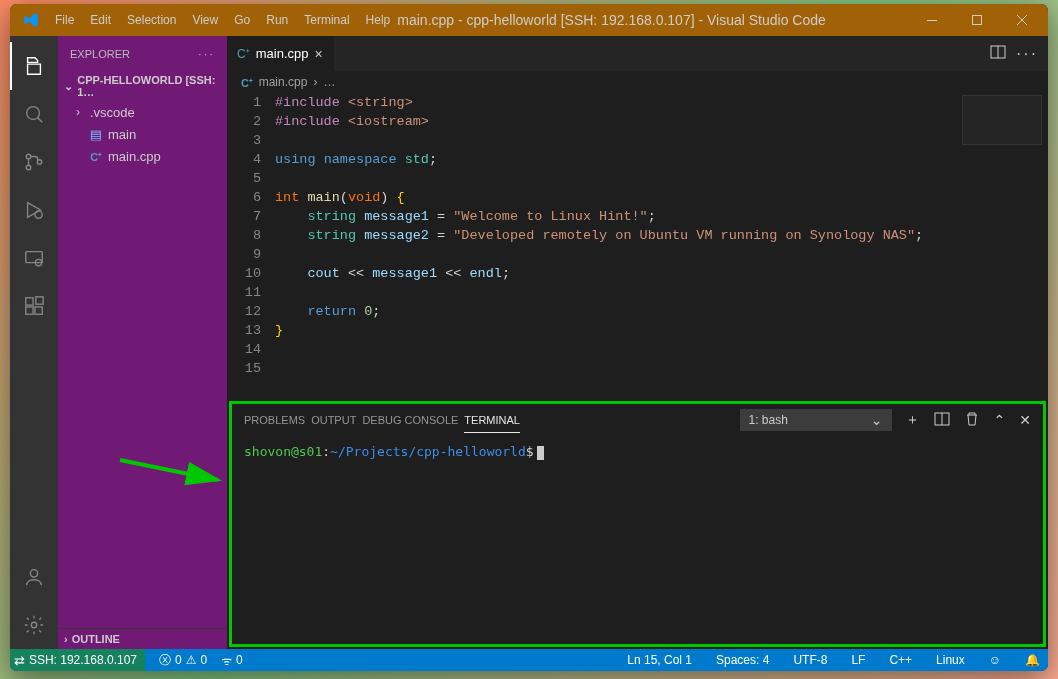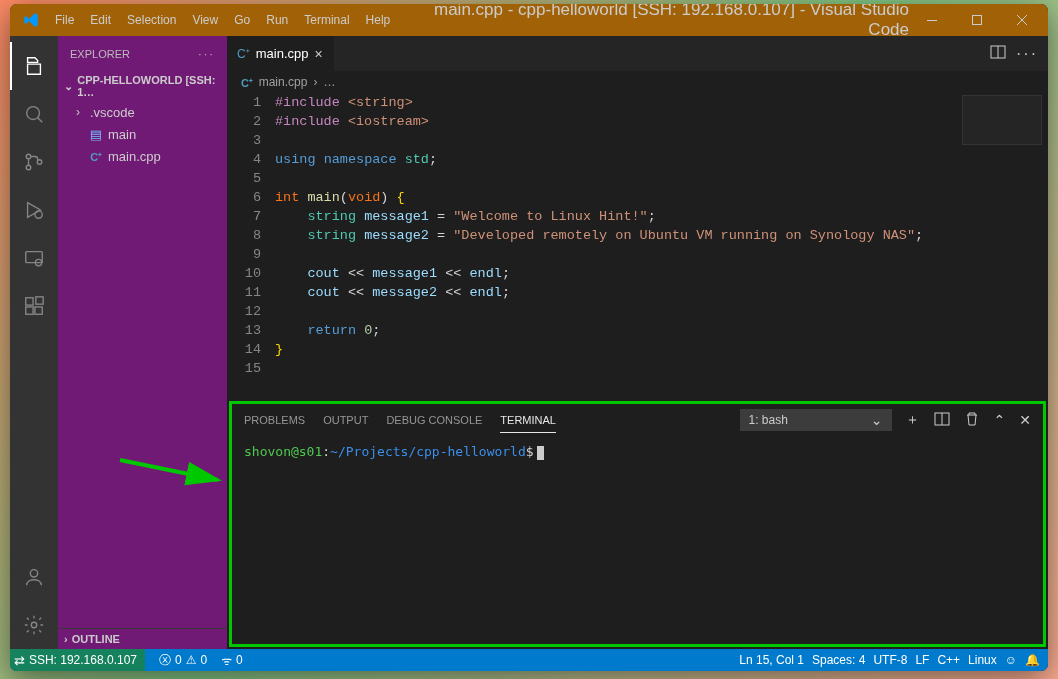--- a/index.html
+++ b/index.html
@@ -33,21 +33,21 @@
 .titlebar .vscode-logo {
   width: 18px; height: 18px;
   margin: 0 8px;
 }
 .titlebar .menu { display: flex; gap: 2px; }
 .titlebar .menu-item {
   padding: 4px 7px;
   border-radius: 3px;
   cursor: default;
 }
-.titlebar .title { flex: 1; text-align: right; color: #cccccc; font-size: 17px; }
+.titlebar .title { flex: 1; text-align: left; color: #cccccc; font-size: 14px; }
 .titlebar .win-controls { display: flex; }
 .titlebar .win-btn { width: 45px; height: 32px; display: flex; align-items: center; justify-content: center; color: #ccc; }
 
 .body-area { flex: 1; display: flex; overflow: hidden; }
 
 .activity-bar {
   width: 48px;
   background: #333333;
   display: flex;
   flex-direction: column;
@@ -189,21 +189,21 @@
   height: 246px;
   border: 3px solid #00c800;
   background: #1e1e1e;
   display: flex; flex-direction: column;
   margin: 0 2px 2px 2px;
 }
 .panel-tabs {
   height: 32px;
   display: flex; align-items: center;
   padding: 0 12px;
-  gap: 18px;
+  gap: 6px;
   font-size: 11px;
   color: #969696;
 }
 .panel-tab { padding: 6px 0; cursor: default; }
 .panel-tab.active { color: #e7e7e7; border-bottom: 1px solid #e7e7e7; }
 .panel-right {
   margin-left: auto; display: flex; align-items: center; gap: 14px;
 }
 .term-select {
   background: #3c3c3c; color: #ccc; border: 1px solid #3c3c3c;
@@ -231,21 +231,21 @@
   height: 22px;
   background: #007acc;
   color: #ffffff;
   display: flex;
   align-items: center;
   font-size: 12px;
   padding: 0 8px;
   gap: 12px;
 }
 .statusbar .sb-left { display: flex; align-items: center; gap: 14px; }
-.statusbar .sb-right { margin-left: auto; display: flex; align-items: center; gap: 8px; }
+.statusbar .sb-right { margin-left: auto; display: flex; align-items: center; gap: 24px; }
 .statusbar .sb-item { display: flex; align-items: center; gap: 4px; }
 .remote-badge {
   background: #16825d; height: 22px; padding: 0 8px 0 4px;
   display: flex; align-items: center; margin-left: -8px;
 }
 
 .arrow {
   position: absolute;
   left: 118px; top: 452px;
   pointer-events: none;
@@ -426,21 +426,20 @@
 <div><span class="tok-pp">#include</span> <span class="tok-str">&lt;string&gt;</span></div>
 <div><span class="tok-pp">#include</span> <span class="tok-str">&lt;iostream&gt;</span></div>
 <div></div>
 <div><span class="tok-kw">using</span> <span class="tok-kw">namespace</span> <span class="tok-ns">std</span>;</div>
 <div></div>
 <div><span class="tok-type">int</span> <span class="tok-fn">main</span>(<span class="tok-type">void</span>) <span class="tok-brace">{</span></div>
 <div>    <span class="tok-ns">string</span> <span class="tok-id">message1</span> <span class="tok-op">=</span> <span class="tok-str">"Welcome to Linux Hint!"</span>;</div>
 <div>    <span class="tok-ns">string</span> <span class="tok-id">message2</span> <span class="tok-op">=</span> <span class="tok-str">"Developed remotely on Ubuntu VM running on Synology NAS"</span>;</div>
 <div></div>
 <div>    <span class="tok-id">cout</span> <span class="tok-op">&lt;&lt;</span> <span class="tok-id">message1</span> <span class="tok-op">&lt;&lt;</span> <span class="tok-id">endl</span>;</div>
-<div>    <span class="tok-id">cout</span> <span class="tok-op">&lt;&lt;</span> <span class="tok-id">message2</span> <span class="tok-op">&lt;&lt;</span> <span class="tok-id">endl</span>;</div>
 <div></div>
 <div>    <span class="tok-kw">return</span> <span class="tok-num">0</span>;</div>
 <div><span class="tok-brace">}</span></div>
 <div></div>
         </div>
         <div class="minimap"></div>
       </div>
 
       <div class="panel">
         <div class="panel-tabs">

